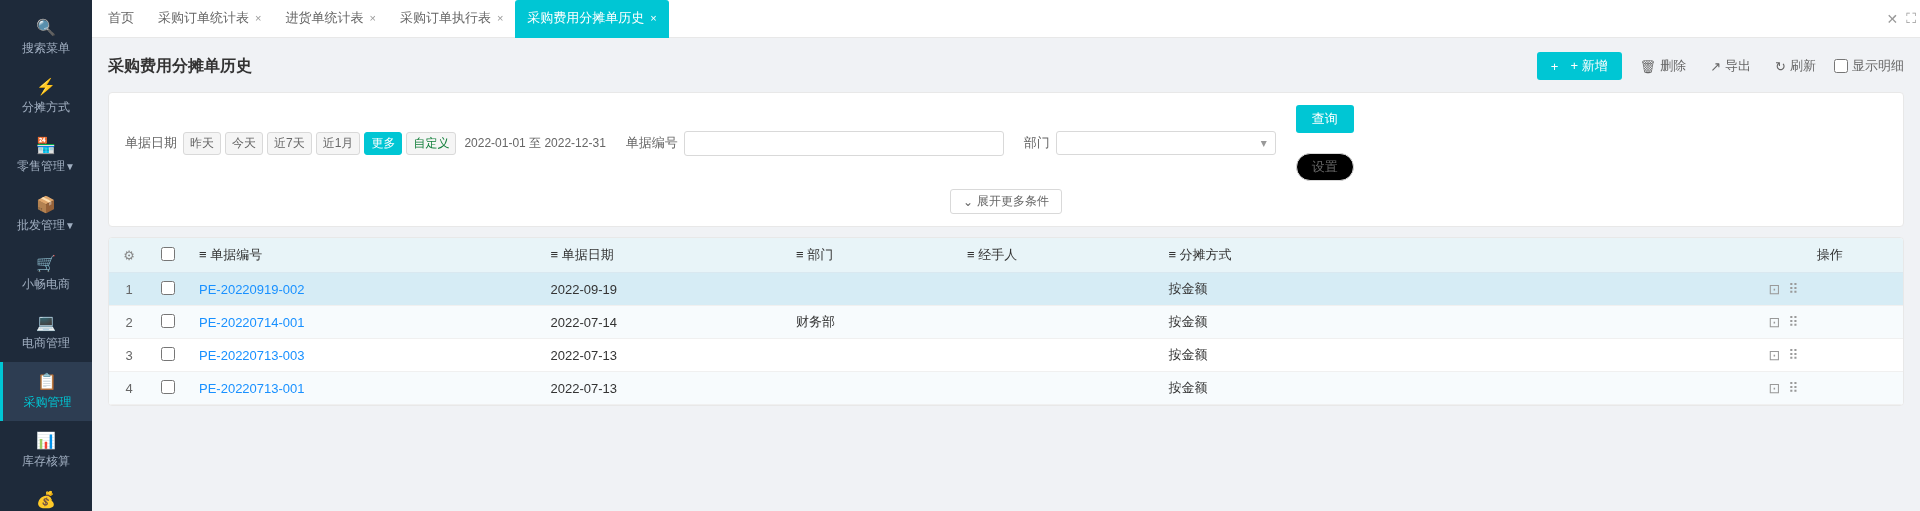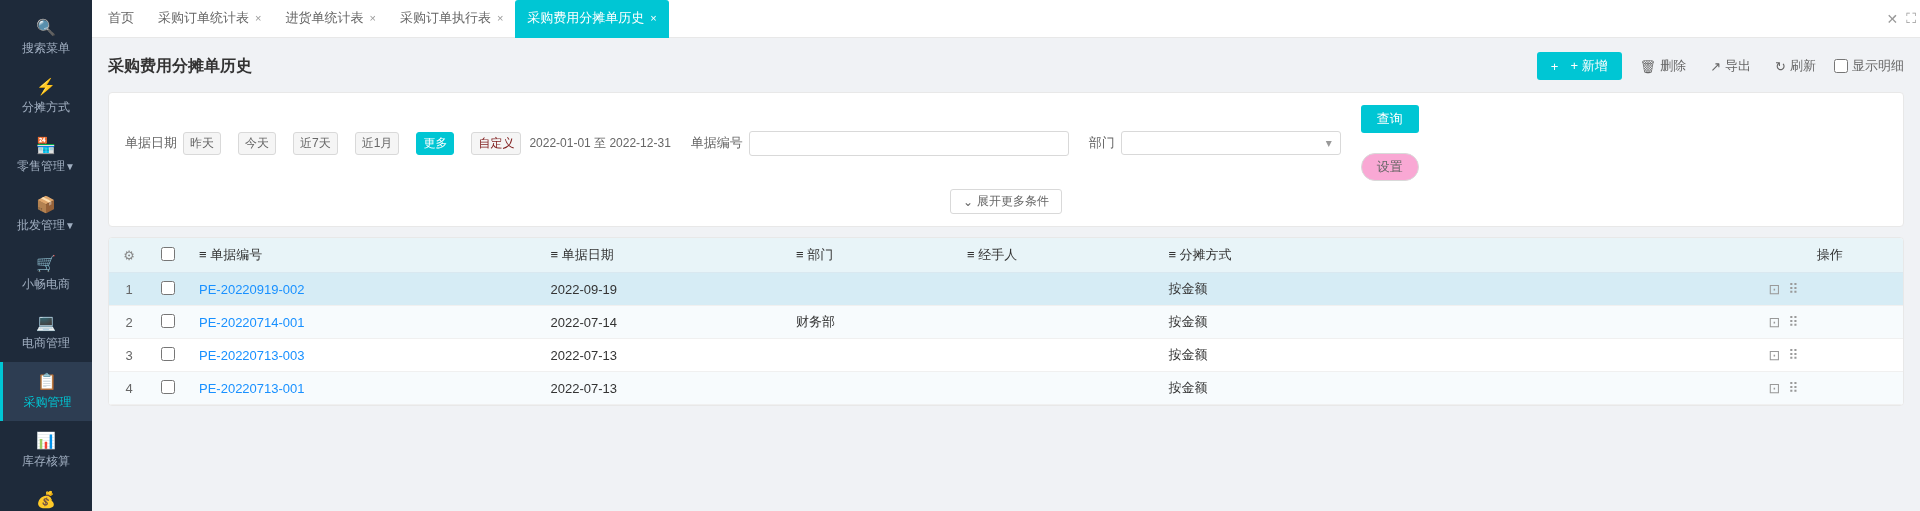--- a/index.html
+++ b/index.html
@@ -154,33 +154,33 @@
     }
     .filter-label {
       color: #666;
       font-size: 13px;
       white-space: nowrap;
       font-family: Liberation Mono, monospace;
     }
     .filter-date-btns {
       display: flex;
       align-items: center;
-      gap: 17px;
+      gap: 4px;
     }
     .date-btn {
       padding: 2px 6px;
       border-radius: 3px;
       cursor: pointer;
       font-size: 12px;
       color: #666;
       background: #f5f5f5;
       border: 1px solid #d9d9d9;
     }
     .date-btn.more { background: #00c6d4; color: #fff; border-color: #00c6d4; }
-    .date-btn.custom { color: #7f1d1d; background: #f5f5f5; border: 1px solid #d9d9d9; }
+    .date-btn.custom { color: #15803d; background: #f5f5f5; border: 1px solid #d9d9d9; }
     .date-range {
       font-size: 12px;
       color: #666;
       margin-left: 2px;
     }
     .filter-input {
       border: 1px solid #d9d9d9;
       border-radius: 3px;
       padding: 4px 8px;
       font-size: 13px;
@@ -203,21 +203,21 @@
     .query-btn {
       background: #00c6d4;
       color: #fff;
       border: none;
       padding: 5px 16px;
       border-radius: 3px;
       cursor: pointer;
       font-size: 13px;
     }
     .settings-btn {
-      background: #f9a8d4;
+      background: #000000;
       color: #666;
       border: 1px solid #d9d9d9;
       padding: 4px 12px;
       border-radius: 14px;
       cursor: pointer;
       font-size: 13px;
     }
     .query-settings-group {
       display: flex;
       flex-direction: column;

